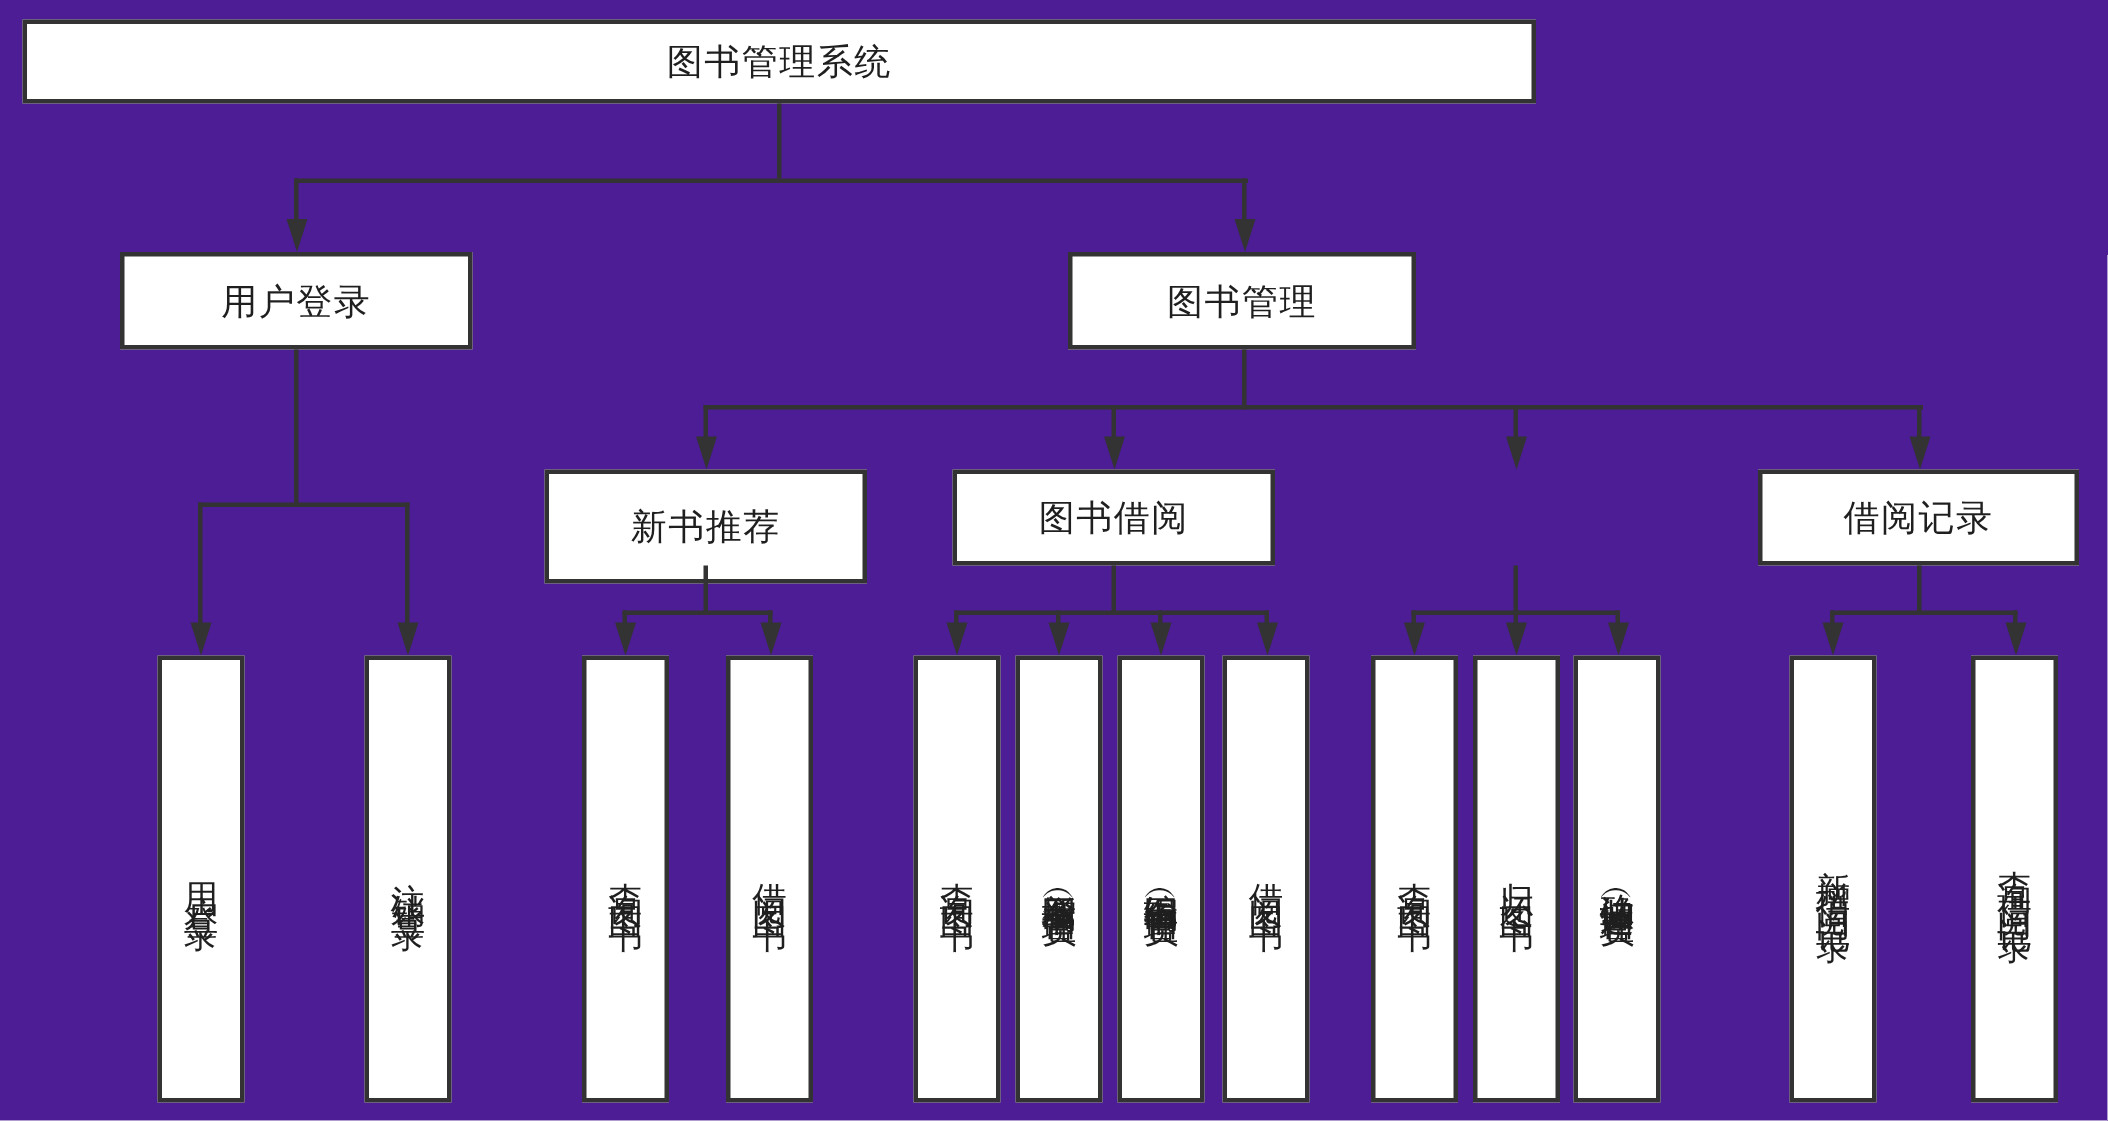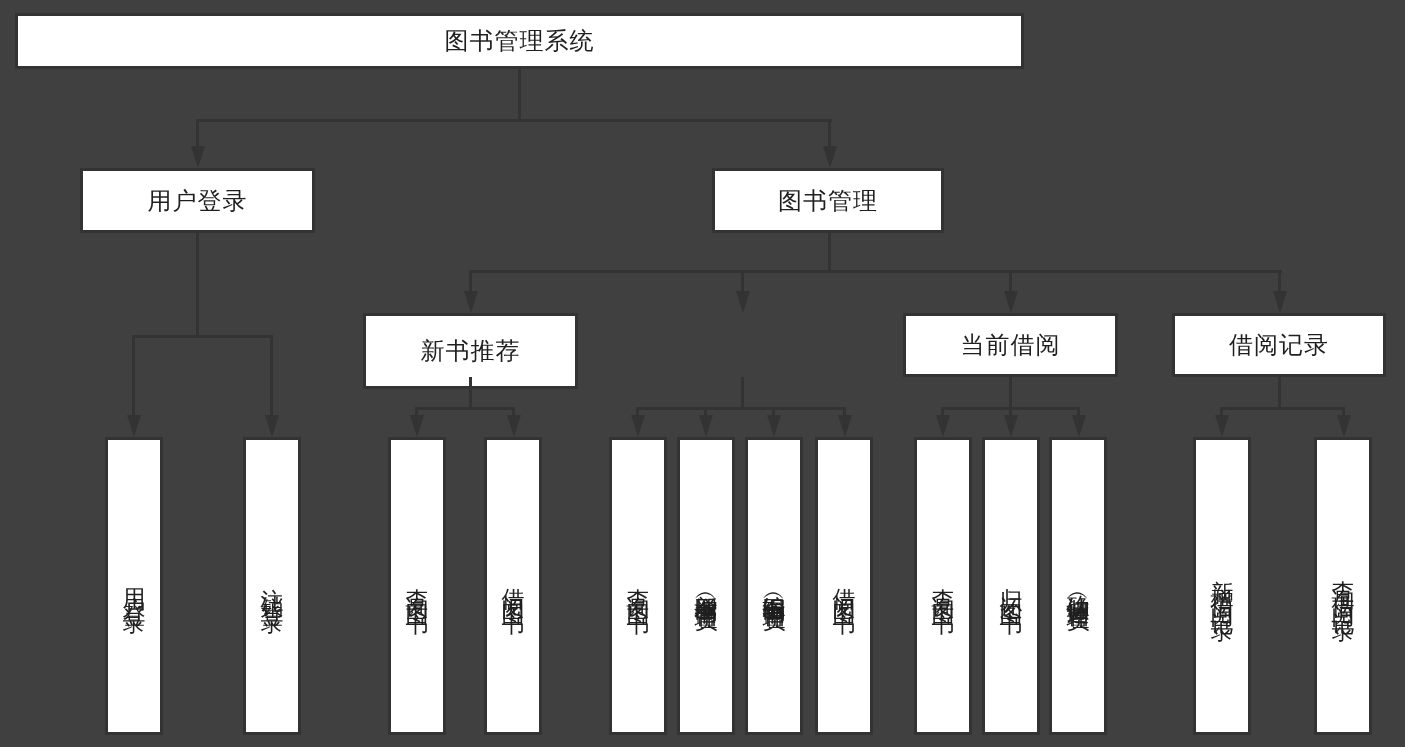--- a/index.html
+++ b/index.html
@@ -1,19 +1,19 @@
 <!DOCTYPE html>
 <html><head>
 <meta charset="utf-8">
 <style>
   html,body{margin:0;padding:0;background:#ffffff;}
   #canvas{
     position:relative;
     width:1405px;height:747px;
-    background:#404040;
+    background:#4c1d95;
     font-family:"Liberation Sans","DejaVu Sans",sans-serif;
     overflow:hidden;
   }
   .box{
     position:absolute;
     box-sizing:border-box;
     border:3px solid #333333;
     background:#ffffff;
     display:flex;
     align-items:center;
@@ -101,22 +101,22 @@
   <div class="line" style="left:741px;top:270px;width:3px;height:23px;"></div>
   <div class="arrow" style="left:736px;top:291px;"></div>
   <div class="line" style="left:1009px;top:270px;width:3px;height:23px;"></div>
   <div class="arrow" style="left:1004px;top:291px;"></div>
   <div class="line" style="left:1278px;top:270px;width:3px;height:23px;"></div>
   <div class="arrow" style="left:1273px;top:291px;"></div>
 
   <div class="box" style="left:363px;top:313px;width:215px;height:76px;">
     <span class="hlabel">新书推荐</span>
   </div>
-  <div class="box" style="left:903px;top:313px;width:215px;height:64px;">
-    <span class="hlabel">当前借阅</span>
+  <div class="box" style="left:635px;top:313px;width:215px;height:64px;">
+    <span class="hlabel">图书借阅</span>
   </div>
   <div class="box" style="left:1172px;top:313px;width:214px;height:64px;">
     <span class="hlabel">借阅记录</span>
   </div>
 
   <div class="line" style="left:469px;top:377px;width:3px;height:33px;"></div>
   <div class="line" style="left:415px;top:407px;width:100px;height:3px;"></div>
   <div class="line" style="left:415px;top:407px;width:3px;height:10px;"></div>
   <div class="arrow" style="left:410px;top:415px;"></div>
   <div class="line" style="left:512px;top:407px;width:3px;height:10px;"></div>

